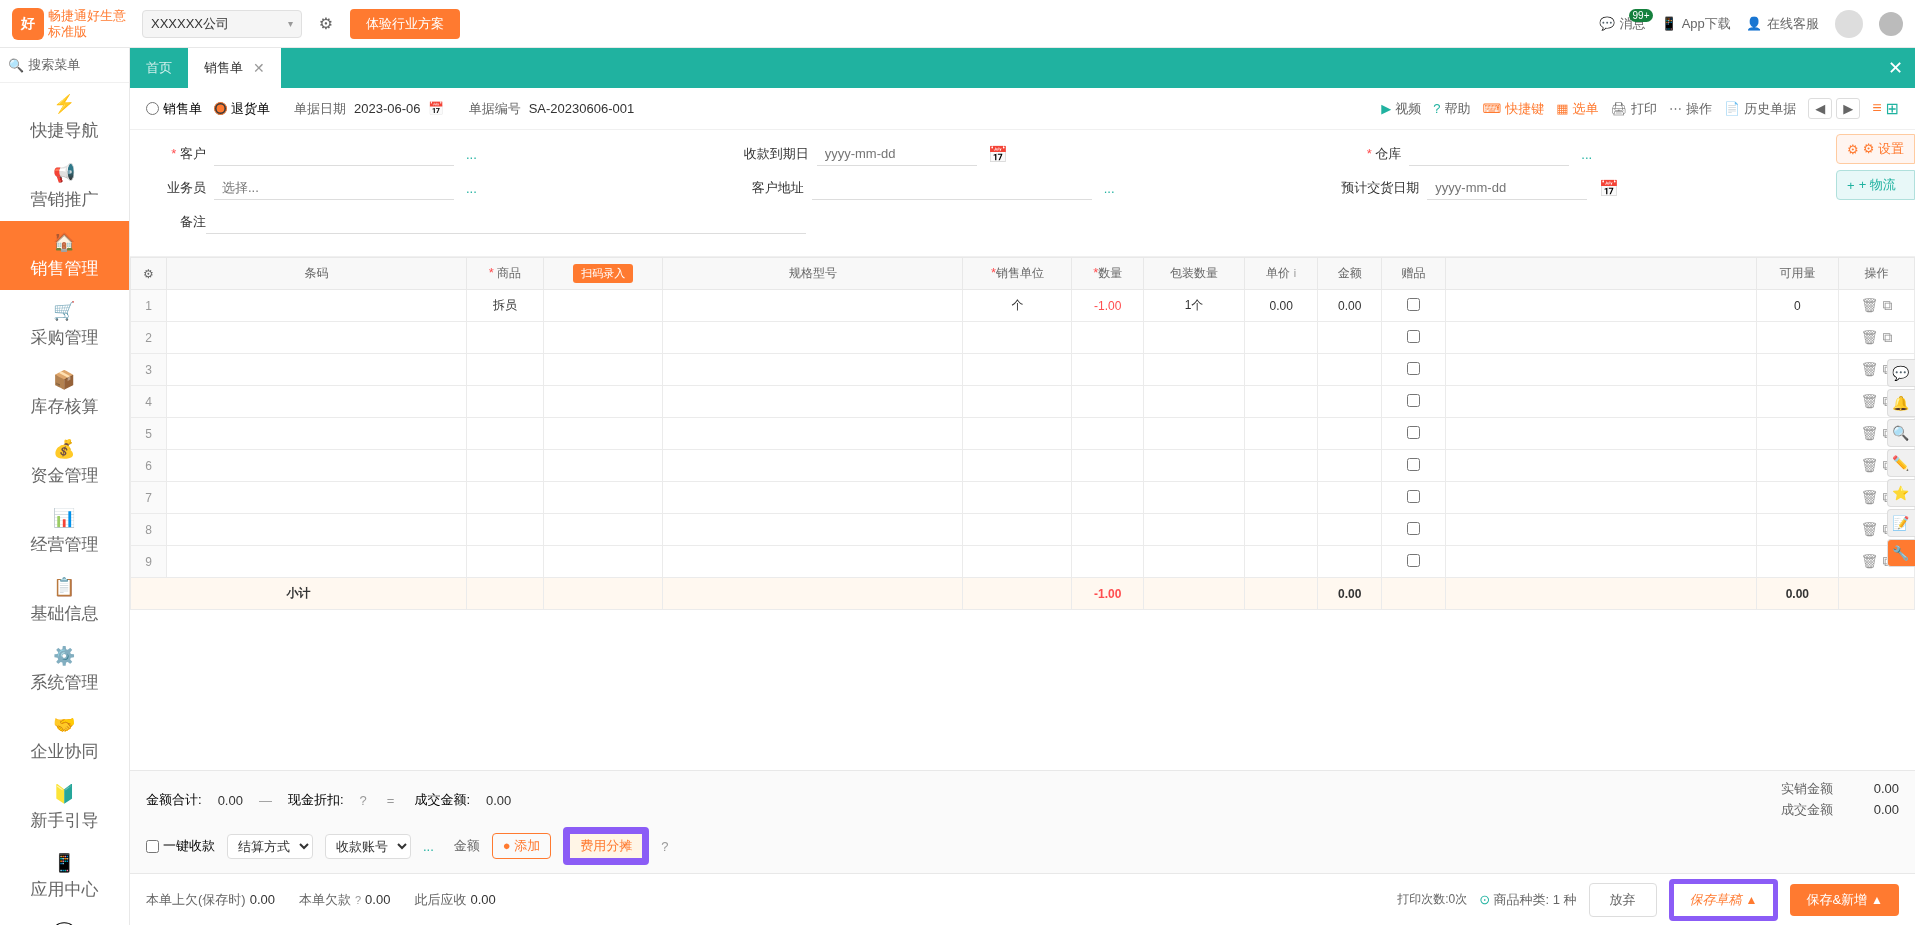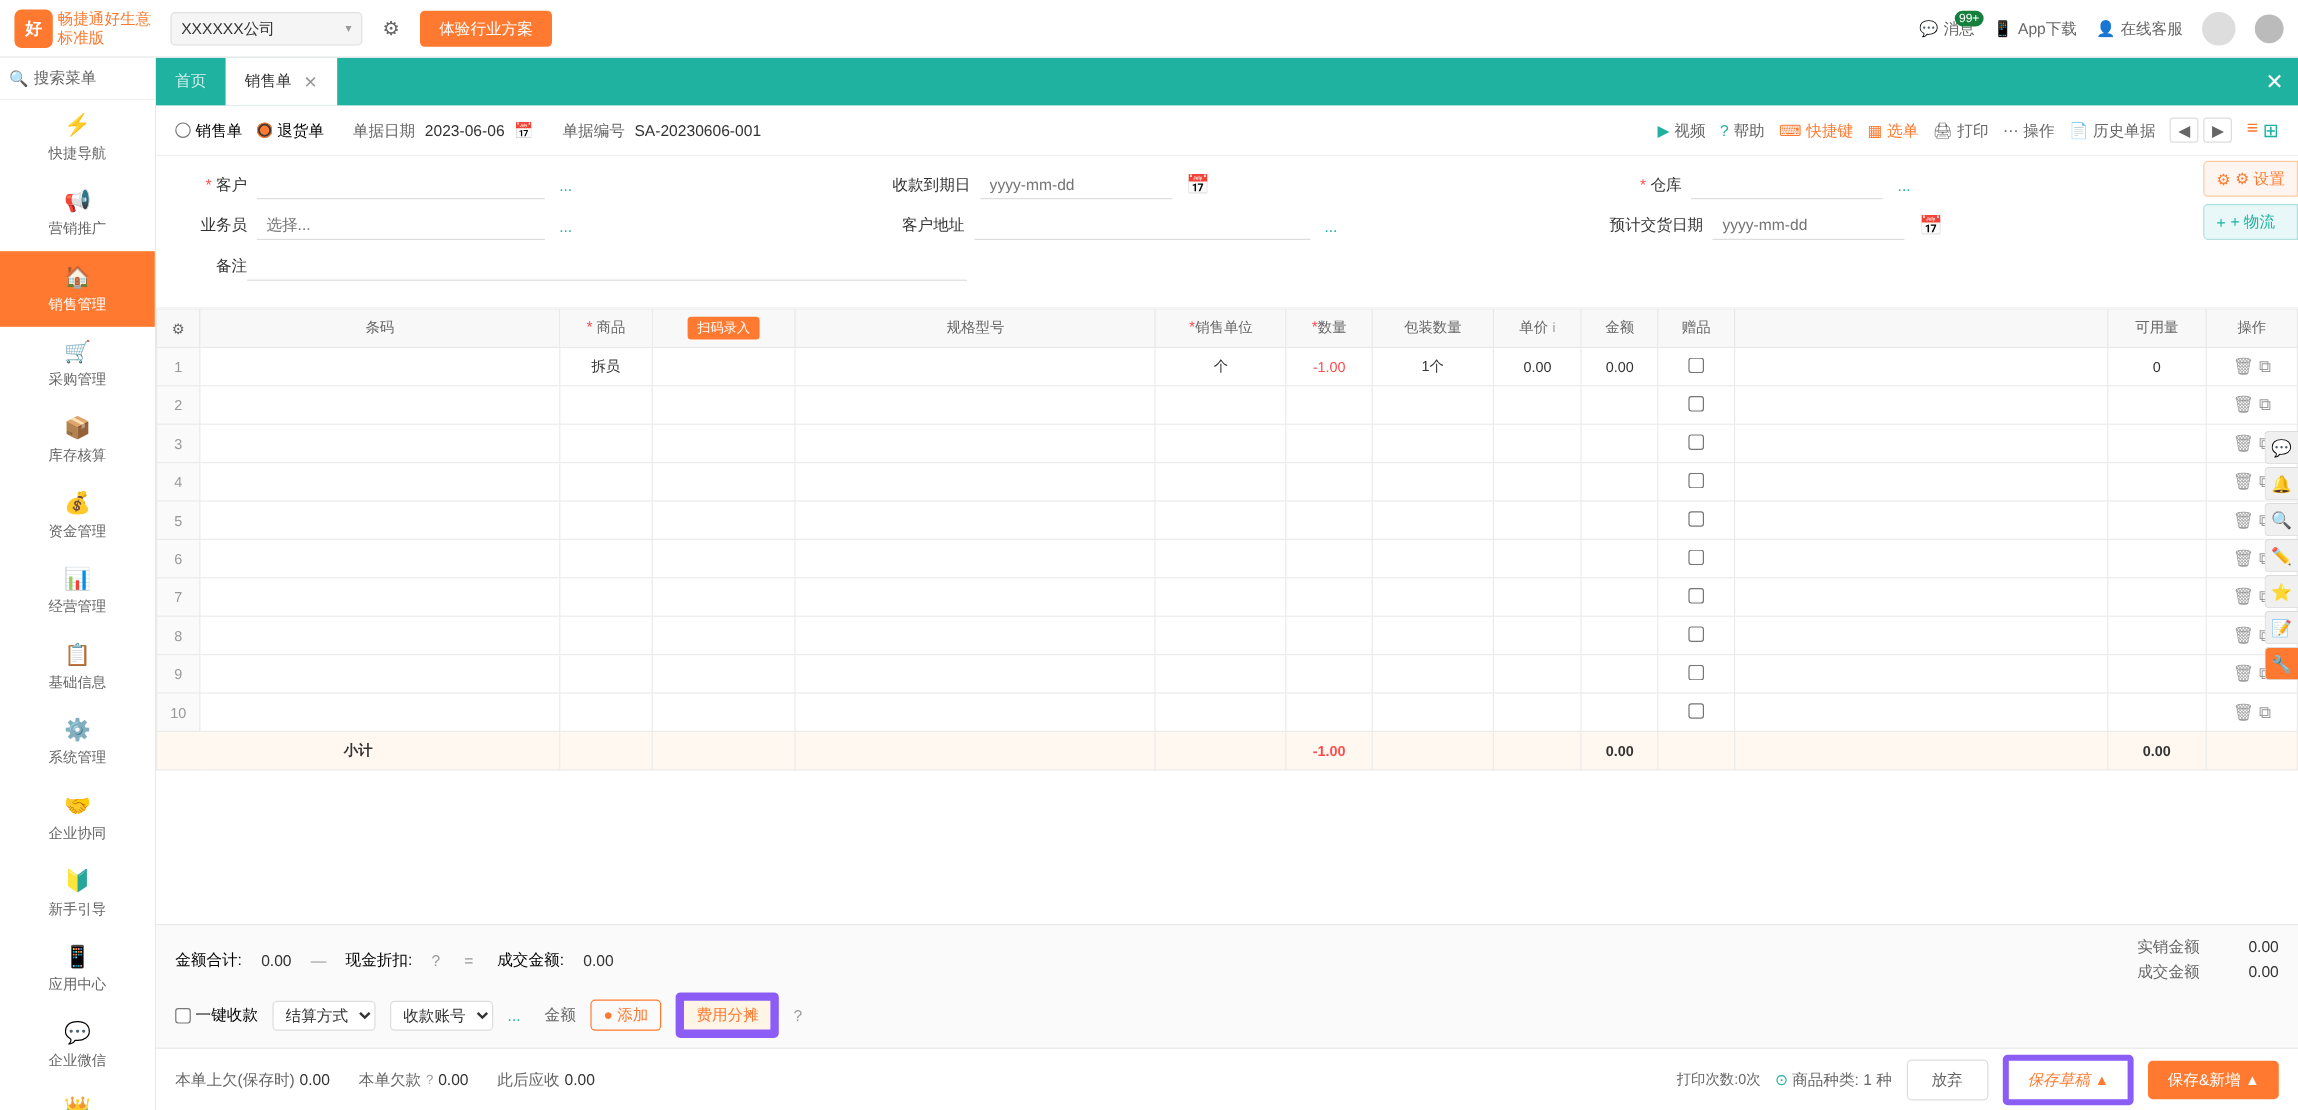--- a/index.html
+++ b/index.html
@@ -128,21 +128,21 @@
       flex-direction: column;
       align-items: center;
       padding: 10px 8px;
       cursor: pointer;
       gap: 4px;
       color: #666;
       transition: background 0.2s;
     }
     .sidebar-item.active { background: #ff7a30; color: white; }
     .sidebar-item .s-icon { font-size: 18px; }
-    .sidebar-item .s-label { font-size: 12px; text-align: right; }
+    .sidebar-item .s-label { font-size: 17px; text-align: right; }
     .sidebar-search {
       display: flex;
       align-items: center;
       padding: 8px;
       cursor: pointer;
       gap: 4px;
       color: #666;
       border-bottom: 1px solid #f0f0f0;
     }
 
@@ -871,43 +871,20 @@
       <td></td>
       <td>
         <div class="action-icons">
           <span class="action-icon">🗑</span>
           <span class="action-icon">⧉</span>
         </div>
       </td>
     </tr>
                 <tr>
       <td class="row-num">9</td>
-      <td><input style="border: none; outline: none; width: 100%; background: transparent;" value=""></td>
-      <td></td>
-      <td></td>
-      <td><input style="border: none; outline: none; width: 100%; background: transparent;" value=""></td>
-      <td></td>
-      <td class=""></td>
-      <td></td>
-      <td></td>
-      <td></td>
-      <td class="checkbox-cell">
-        <input type="checkbox" style="">
-      </td>
-      <td></td>
-      <td></td>
-      <td>
-        <div class="action-icons">
-          <span class="action-icon">🗑</span>
-          <span class="action-icon">⧉</span>
-        </div>
-      </td>
-    </tr>
-                <tr>
-      <td class="row-num">10</td>
       <td><input style="border: none; outline: none; width: 100%; background: transparent;" value=""></td>
       <td></td>
       <td></td>
       <td><input style="border: none; outline: none; width: 100%; background: transparent;" value=""></td>
       <td></td>
       <td class=""></td>
       <td></td>
       <td></td>
       <td></td>
       <td class="checkbox-cell">

